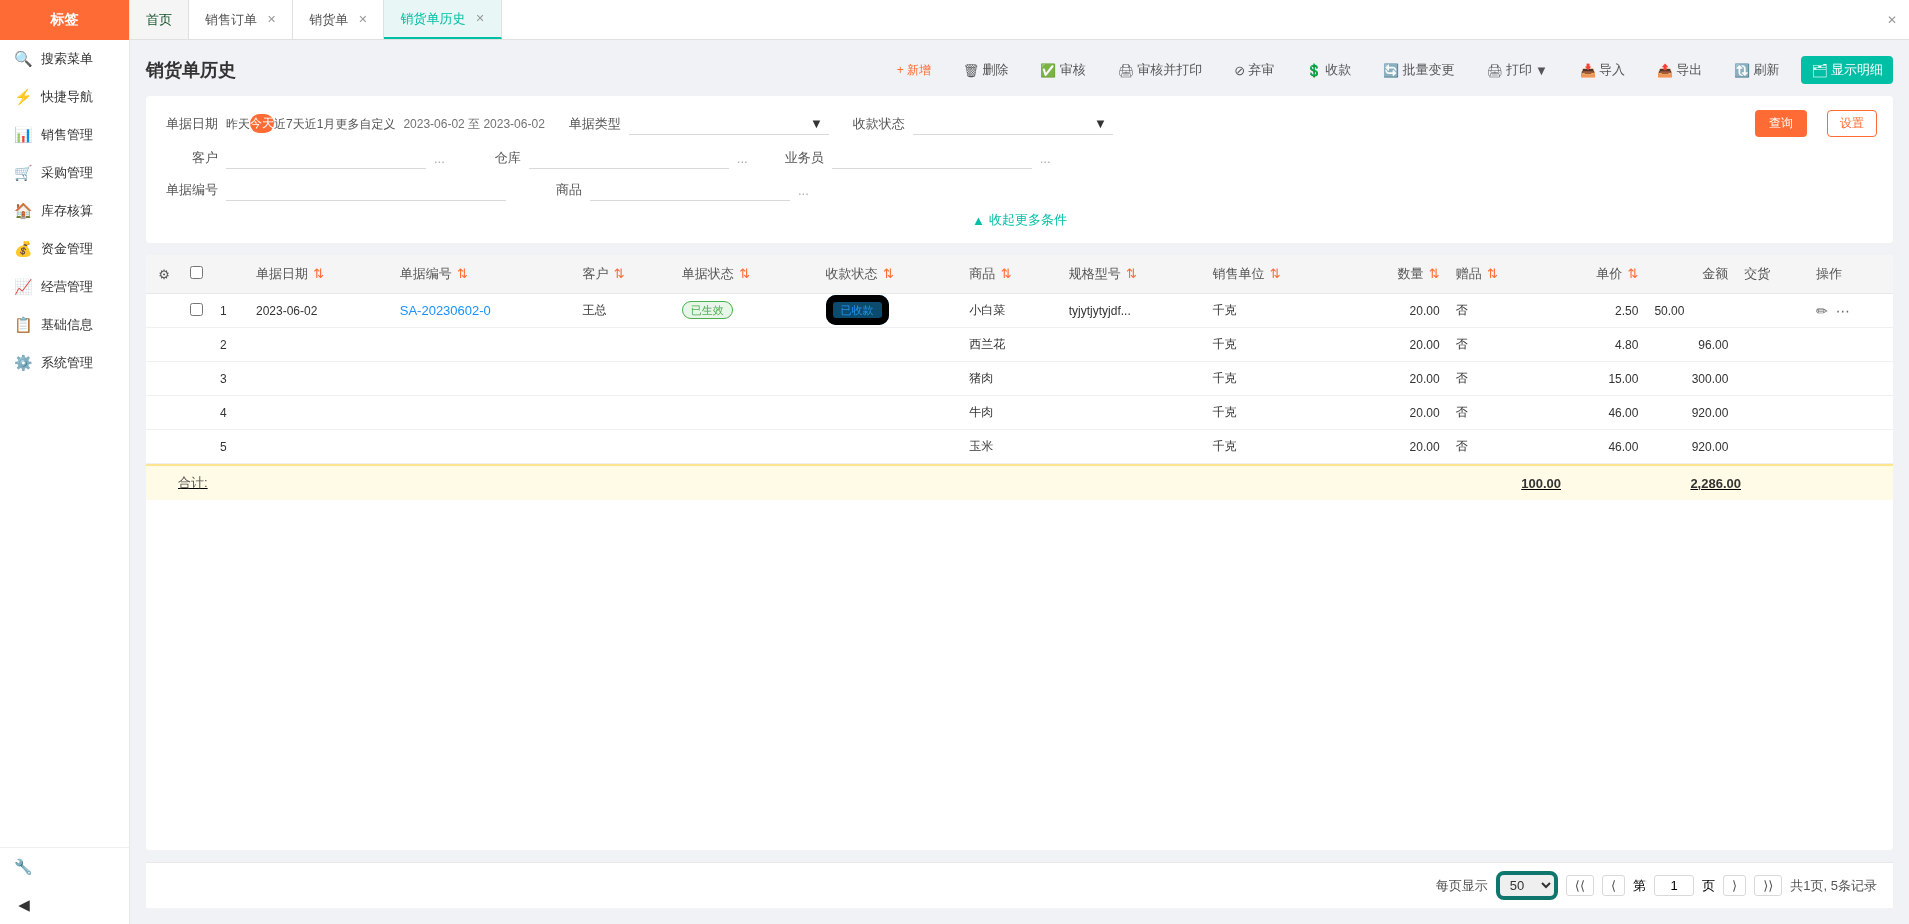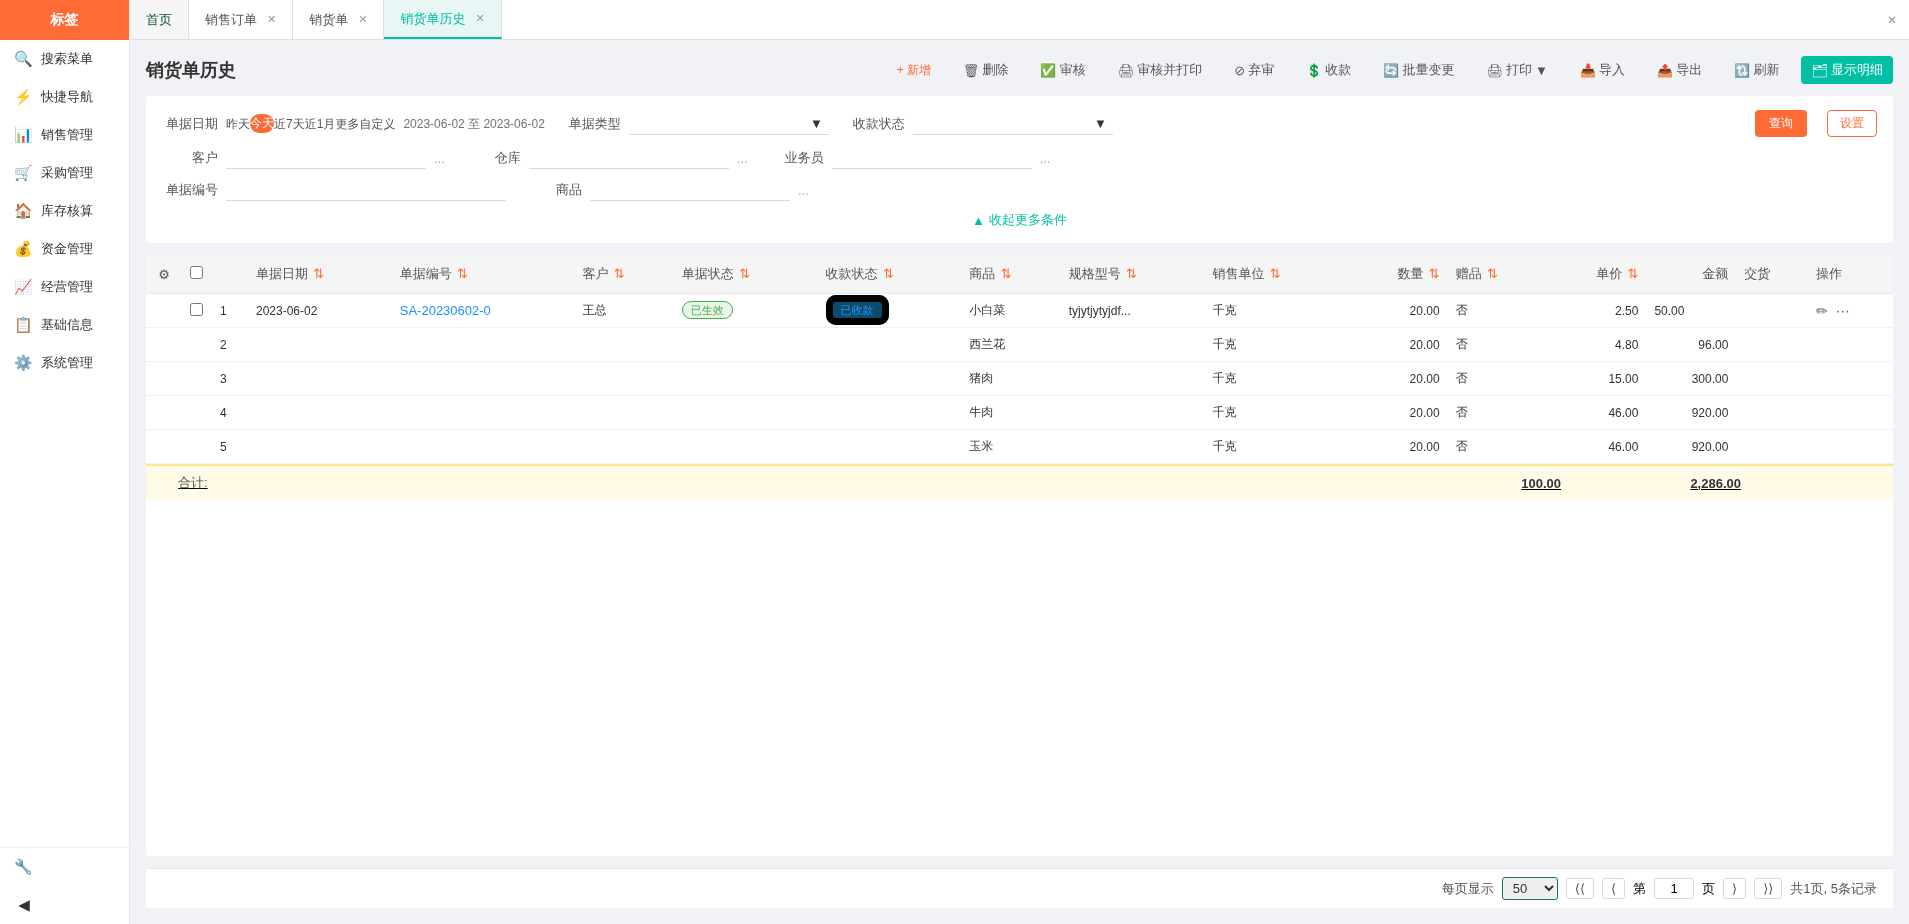--- a/index.html
+++ b/index.html
@@ -68,21 +68,21 @@
     
     .table-footer { background: #fffbe6; border-top: 2px solid #ffe58f; padding: 8px 32px; display: flex; align-items: center; font-size: 13px; text-decoration: underline; }
     .total-label { color: #555; min-width: 60px; }
     .total-spacer { flex: 1; }
     .total-qty { color: #333; font-weight: bold; min-width: 120px; text-align: right; }
     .total-amount { color: #333; font-weight: bold; min-width: 120px; text-align: right; }
 
     
     .pagination-bar { background: #fff; padding: 8px 16px; display: flex; align-items: center; justify-content: flex-end; gap: 8px; border-top: 1px solid #e8e8e8; }
     .page-size-label { color: #555; }
-    .page-size-select { border: 1px solid #0f766e; padding: 2px 6px; border-radius: 3px; color: #333; }
+    .page-size-select { border: 4px solid #0f766e; padding: 2px 6px; border-radius: 8px; color: #333; }
     .page-nav-btn { border: 1px solid #d9d9d9; background: #fff; padding: 2px 8px; cursor: pointer; border-radius: 3px; color: #555; }
     .page-nav-btn:disabled { color: #ccc; cursor: default; }
     .page-input { border: 1px solid #d9d9d9; width: 40px; text-align: center; padding: 2px 4px; border-radius: 3px; }
     .page-info { color: #555; }
 
     .checkbox-col { width: 30px; }
     .select-all-check { cursor: pointer; }
 
     
     ::-webkit-scrollbar { width: 6px; height: 6px; }

